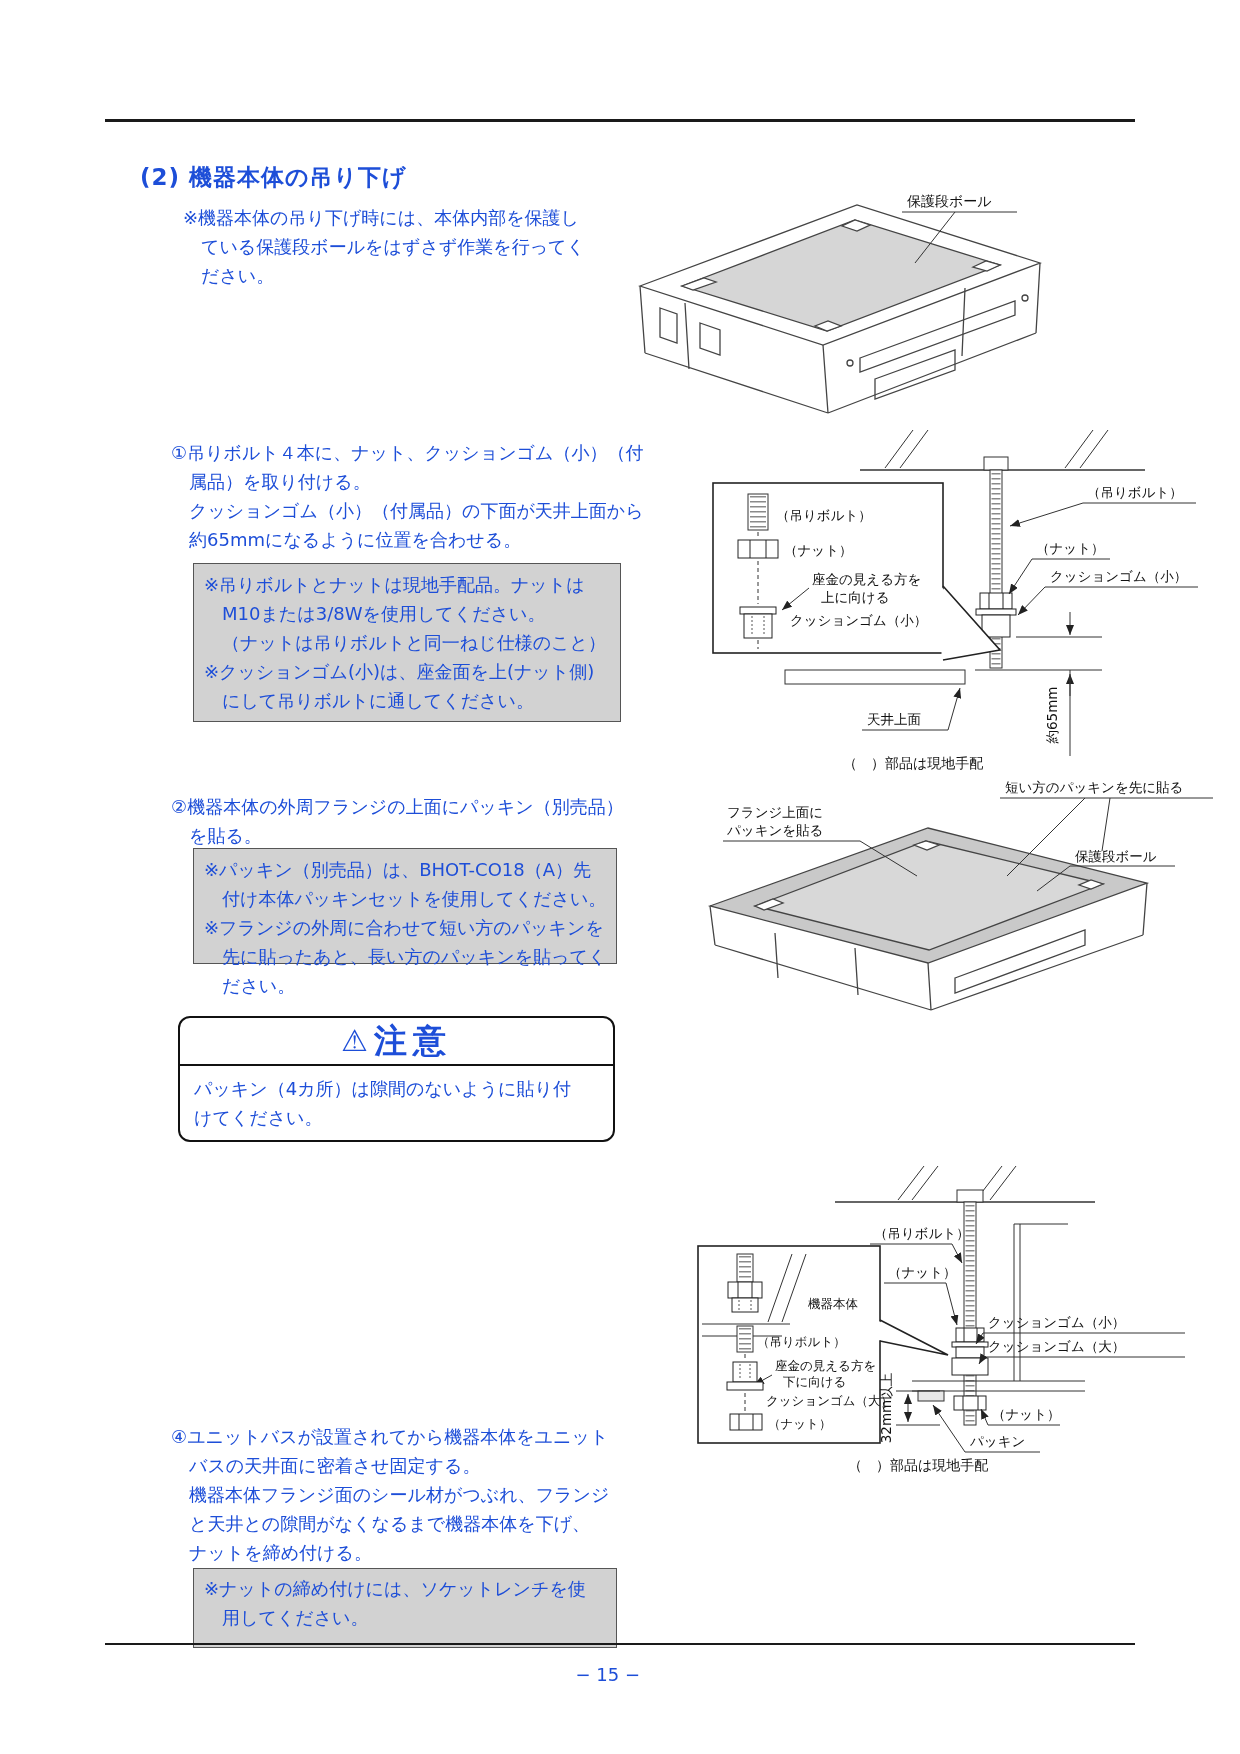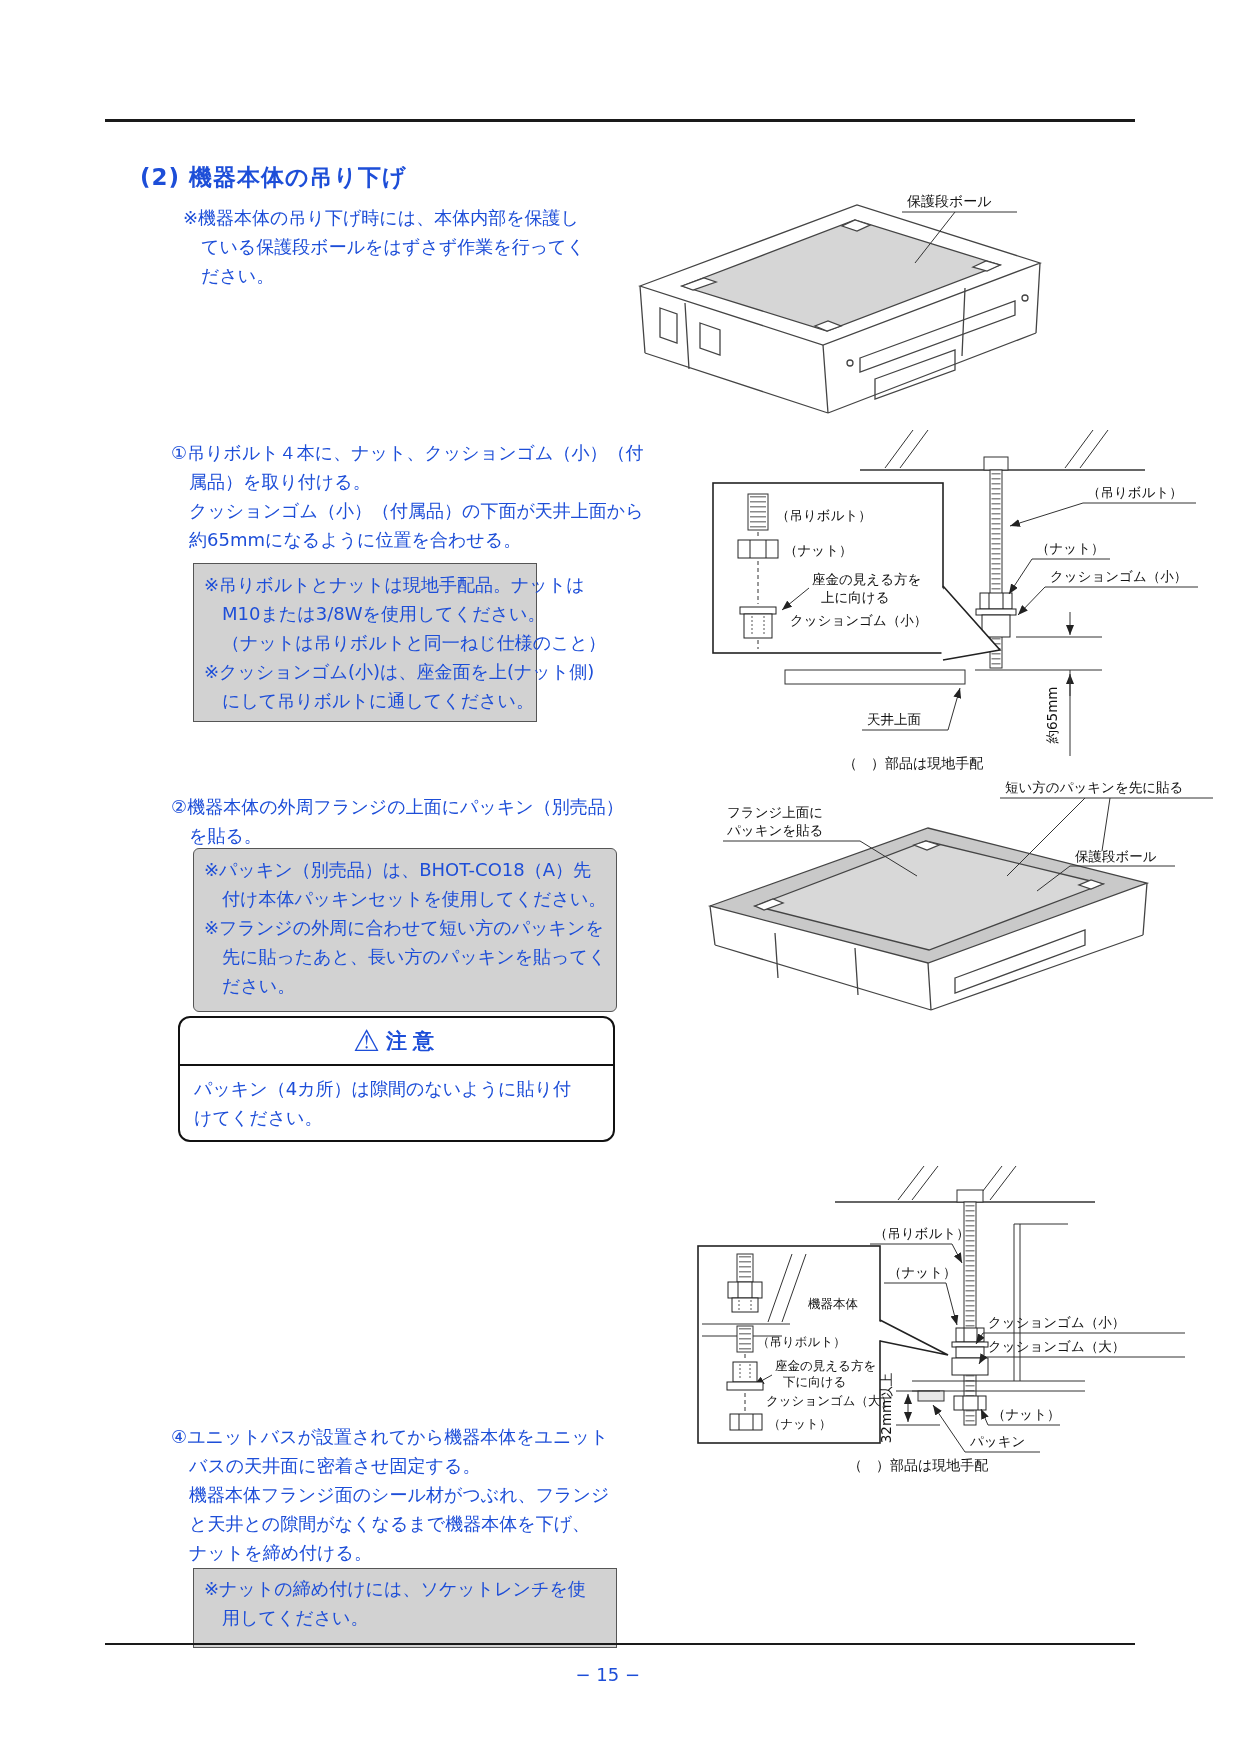--- a/index.html
+++ b/index.html
@@ -9,21 +9,21 @@
   .pre{white-space:pre;}
   .hang{padding-left:1em;text-indent:-1em;}
   .body-text{font-size:18px;line-height:29px;}
   .rule{background:#1a1a1a;}
   .title{font-size:23px;font-weight:bold;letter-spacing:1px;}
   .note{background:#d2d2d2;border:1px solid #555;padding:6px 10px;box-sizing:border-box;}
   .caution{border:2.5px solid #111;border-radius:12px;box-sizing:border-box;background:#fff;}
   .caution-header{display:flex;align-items:center;justify-content:center;gap:6px;
                   height:46px;border-bottom:2px solid #111;}
   .caution-header .warn{font-size:30px;line-height:1;}
-  .caution-header .word{font-size:21px;font-weight:bold;letter-spacing:6px;}
+  .caution-header .word{font-size:33px;font-weight:bold;letter-spacing:6px;}
   .caution-body{padding:8px 14px;}
   .pageno{font-size:18px;text-align:right;}
   svg text{font-size:13.5px;fill:#111;}
   svg text.t14{font-size:14px;}
   svg text.t12{font-size:12.5px;}
   svg line,svg path,svg polygon,svg rect,svg circle{vector-effect:none;}
 </style>
 </head>
 <body>
 
@@ -34,31 +34,31 @@
   <div class="abs title" style="left:140px;top:162px;">(2) 機器本体の吊り下げ</div>
 
   <div class="abs body-text pre hang" style="left:171px;top:203px;margin-left:12px;">※機器本体の吊り下げ時には、本体内部を保護し
 ている保護段ボールをはずさず作業を行ってく
 ださい。</div>
 
   <div class="abs body-text pre hang" style="left:171px;top:438px;">①吊りボルト４本に、ナット、クッションゴム（小）（付
 属品）を取り付ける。
 クッションゴム（小）（付属品）の下面が天井上面から
 約65mmになるように位置を合わせる。</div>
-  <div class="abs note body-text" style="left:193px;top:563px;width:344px;height:159px;">
+  <div class="abs note body-text" style="left:193px;top:563px;width:428px;height:159px;">
     <div class="pre hang">※吊りボルトとナットは現地手配品。ナットは
 M10または3/8Wを使用してください。
 （ナットは吊りボルトと同一ねじ仕様のこと）</div>
     <div class="pre hang">※クッションゴム(小)は、座金面を上(ナット側)
 にして吊りボルトに通してください。</div>
   </div>
 
   <div class="abs body-text pre hang" style="left:171px;top:792px;">②機器本体の外周フランジの上面にパッキン（別売品）
 を貼る。</div>
-  <div class="abs note body-text" style="left:193px;top:848px;width:424px;height:164px;border-radius:6px;">
+  <div class="abs note body-text" style="left:193px;top:848px;width:424px;height:116px;">
     <div class="pre hang">※パッキン（別売品）は、BHOT-CO18（A）先
 付け本体パッキンセットを使用してください。</div>
     <div class="pre hang">※フランジの外周に合わせて短い方のパッキンを
 先に貼ったあと、長い方のパッキンを貼ってく
 ださい。</div>
   </div>
 
   <div class="abs caution" style="left:178px;top:1016px;width:437px;height:126px;">
     <div class="caution-header">
       <span class="warn">⚠</span>

